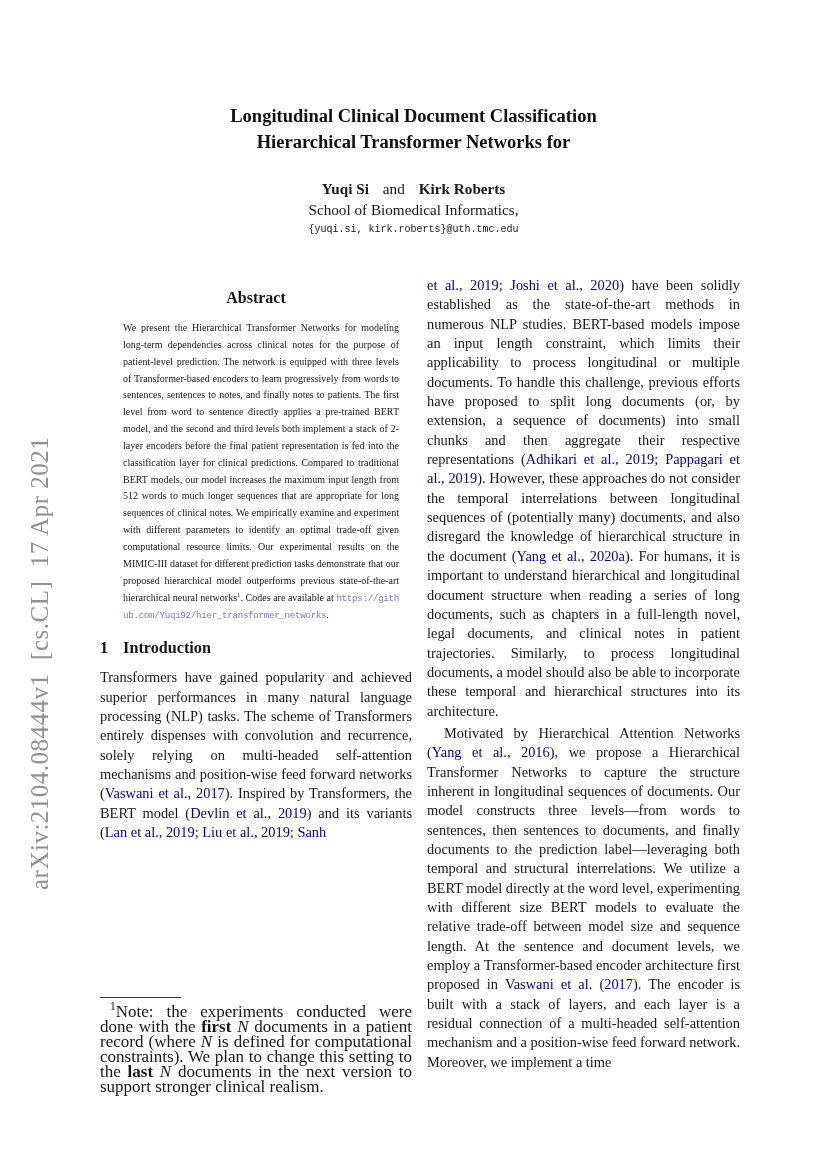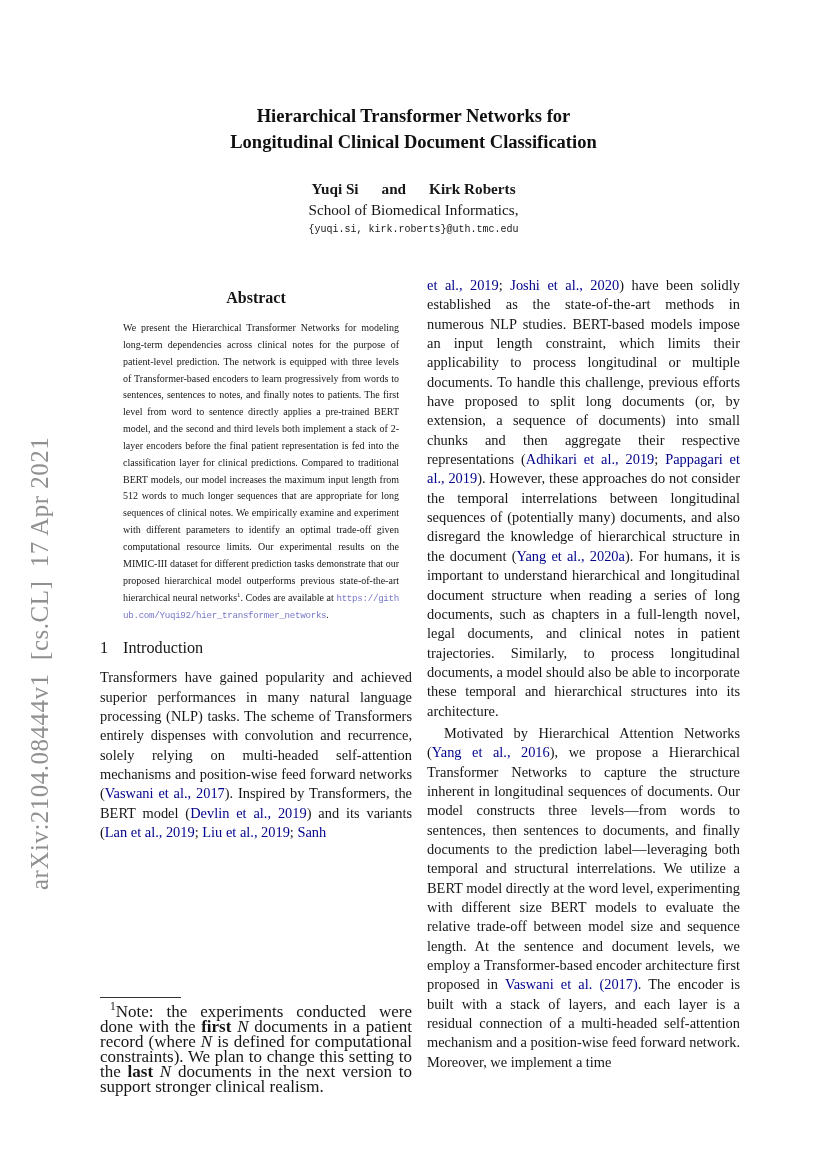--- a/index.html
+++ b/index.html
@@ -18,32 +18,32 @@
   .title-block {
     position:absolute; top:103px; left:0; width:827px;
     text-align:center; font-weight:bold; font-size:18.5px; line-height:26px;
     color:#101010;
   }
   .author-block {
     position:absolute; top:179px; left:0; width:827px;
     text-align:center; font-size:15.2px; line-height:20.5px;
   }
   .author-names { font-weight:bold; }
-  .author-conj  { font-weight:bold; padding:0 23px; }
+  .author-conj  { font-weight:normal; padding:0 14px; }
   .author-email { font-family:"Liberation Mono", monospace; font-size:10px; }
 
   .col-left  { position:absolute; left:100px; top:289px; width:312px; }
   .col-right { position:absolute; left:427px; top:276px; width:313px; }
 
   .abstract-heading { text-align:center; font-size:16px; font-weight:bold; margin:0 0 13px 0; }
   .abstract-body {
     margin:0 13px 0 23px; font-size:10px; line-height:16.85px;
     text-align:justify;
   }
-  .section-heading { margin:14px 0 10px 0; font-size:16.2px; font-weight:normal; }
+  .section-heading { margin:14px 0 10px 0; font-size:16.2px; font-weight:bold; }
   .section-number  { display:inline-block; margin-right:15px; }
 
   .body-par { font-size:14.4px; line-height:19.35px; text-align:justify; margin:0; }
   .par-indent { text-indent:17px; margin-top:3px; }
 
   .footnote-block {
     position:absolute; left:100px; top:997px; width:312px;
     font-size:17px; line-height:15.1px; text-align:justify;
   }
   .footnote-rule { width:81px; border-top:1.2px solid #333; margin:0 0 6px 0; }
@@ -59,22 +59,22 @@
   sup.seg-sup { font-size:68%; line-height:0; }
 </style>
 </head>
 <body>
 
 <div class="page" style="--cite-color: #00008B; --url-color: #7878C8; --stamp-color: #909090; color: rgb(22, 22, 22);">
 
   <div class="arxiv-stamp">arXiv:2104.08444v1  [cs.CL]  17 Apr 2021</div>
 
   <div class="title-block">
+    <div>Longitudinal Clinical Document Classification</div>
     <div>Hierarchical Transformer Networks for</div>
-    <div>Longitudinal Clinical Document Classification</div>
   </div>
 
   <div class="author-block">
     <div class="author-names"><span>Yuqi Si</span><span class="author-conj">and</span><span>Kirk Roberts</span></div>
     <div>School of Biomedical Informatics,</div>
     <div class="author-email">{yuqi.si, kirk.roberts}@uth.tmc.edu</div>
   </div>
 
   <div class="col-left">
     <div class="abstract-heading">Abstract</div>

